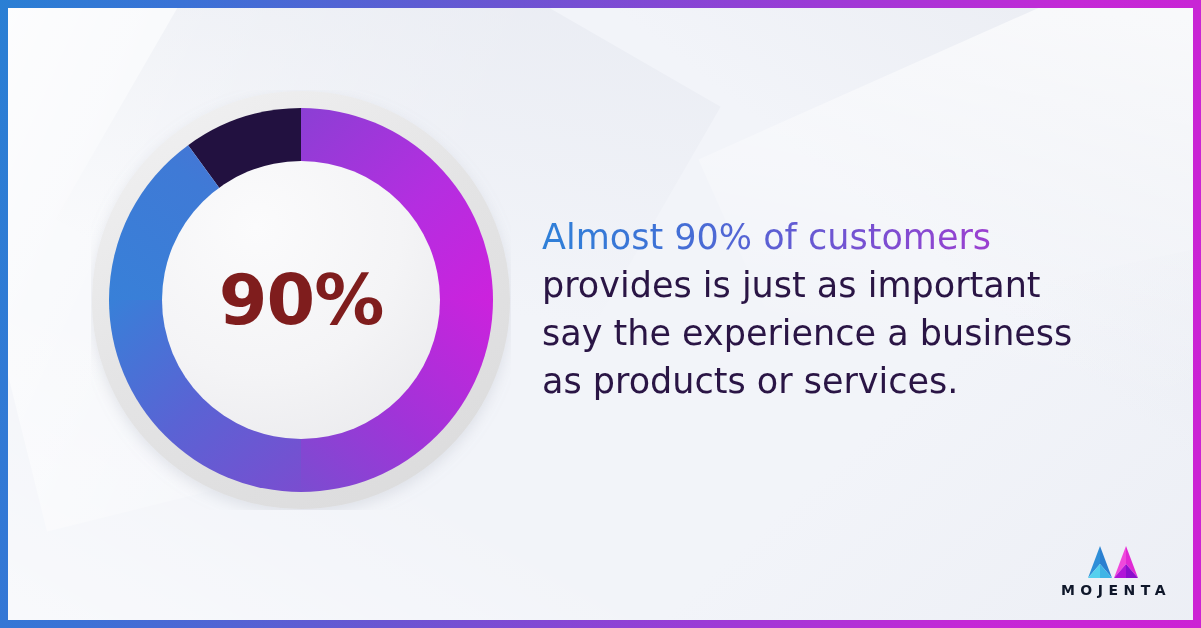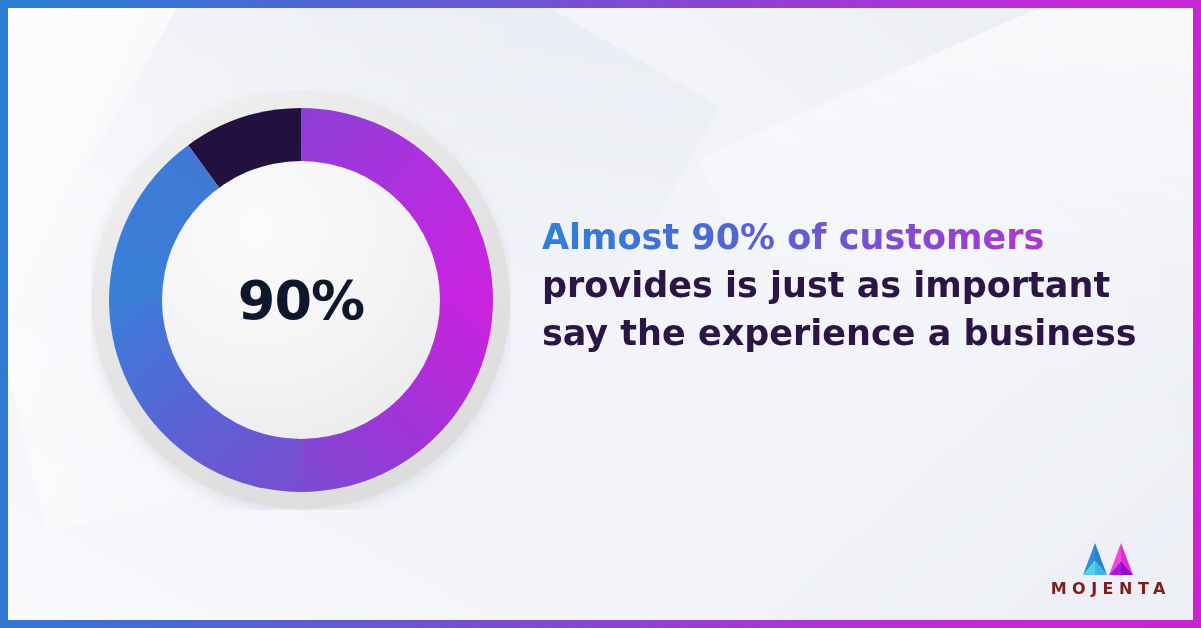--- a/index.html
+++ b/index.html
@@ -92,36 +92,36 @@
   #donut-svg { display: block; width: 420px; height: 420px; }
 
   #donut-value {
     position: absolute;
     left: 0; top: 0;
     width: 420px; height: 420px;
     display: flex;
     align-items: center;
     justify-content: center;
     font-family: "DejaVu Sans", sans-serif;
-    font-size: 54px;
+    font-size: 70px;
     font-weight: 700;
     letter-spacing: -1px;
-    color: #0f172a;
+    color: #7f1d1d;
   }
 
   
   #statement {
     position: absolute;
     left: 534px;
     top: 205px;
     width: 640px;
   }
   .stmt-line {
     font-family: "DejaVu Sans", sans-serif;
-    font-weight: 700;
+    font-weight: 400;
     font-size: 35px;
     line-height: 48px;
     color: #2a1545;
     white-space: nowrap;
   }
   .stmt-line.headline {
     background: linear-gradient(90deg,
                 #2f80d8 0%,
                 #3d72d6 18%,
                 #6f55d2 46%,
@@ -139,24 +139,24 @@
     position: absolute;
     right: 22px;
     bottom: 22px;
     display: flex;
     flex-direction: column;
     align-items: center;
   }
   #brand-mark { display: block; }
   #brand-name {
     font-family: "DejaVu Sans", sans-serif;
-    font-size: 16px;
+    font-size: 14px;
     font-weight: 700;
     letter-spacing: 5.5px;
-    color: #7f1d1d;
+    color: #0f172a;
     text-indent: 5.5px;
   }
 </style>
 </head>
 <body>
 
 <div id="infographic">
   <div id="canvas">
 
     <div class="facet facet-a"></div>
@@ -219,20 +219,21 @@
         <circle cx="210" cy="210" r="139" fill="url(#gInner)"></circle>
       </svg>
 
       <div id="donut-value">90%</div>
     </div>
 
     <div id="statement">
       <div class="stmt-line headline">Almost 90% of customers</div>
       <div class="stmt-line">provides is just as important</div>
       <div class="stmt-line">say the experience a business</div>
+      <div class="stmt-line">as products or services.</div>
     </div>
 
     <div id="brand">
       <svg id="brand-mark" width="58" height="38" viewBox="0 0 58 38" xmlns="http://www.w3.org/2000/svg">
 
         <polygon points="16,2 16,20 4,34" fill="#2f8fd8"></polygon>
         <polygon points="16,2 28,34 16,20" fill="#2a7fd0"></polygon>
         <polygon points="4,34 16,20 16,34" fill="#55d0ee"></polygon>
         <polygon points="16,20 28,34 16,34" fill="#3fb4e6"></polygon>
 

